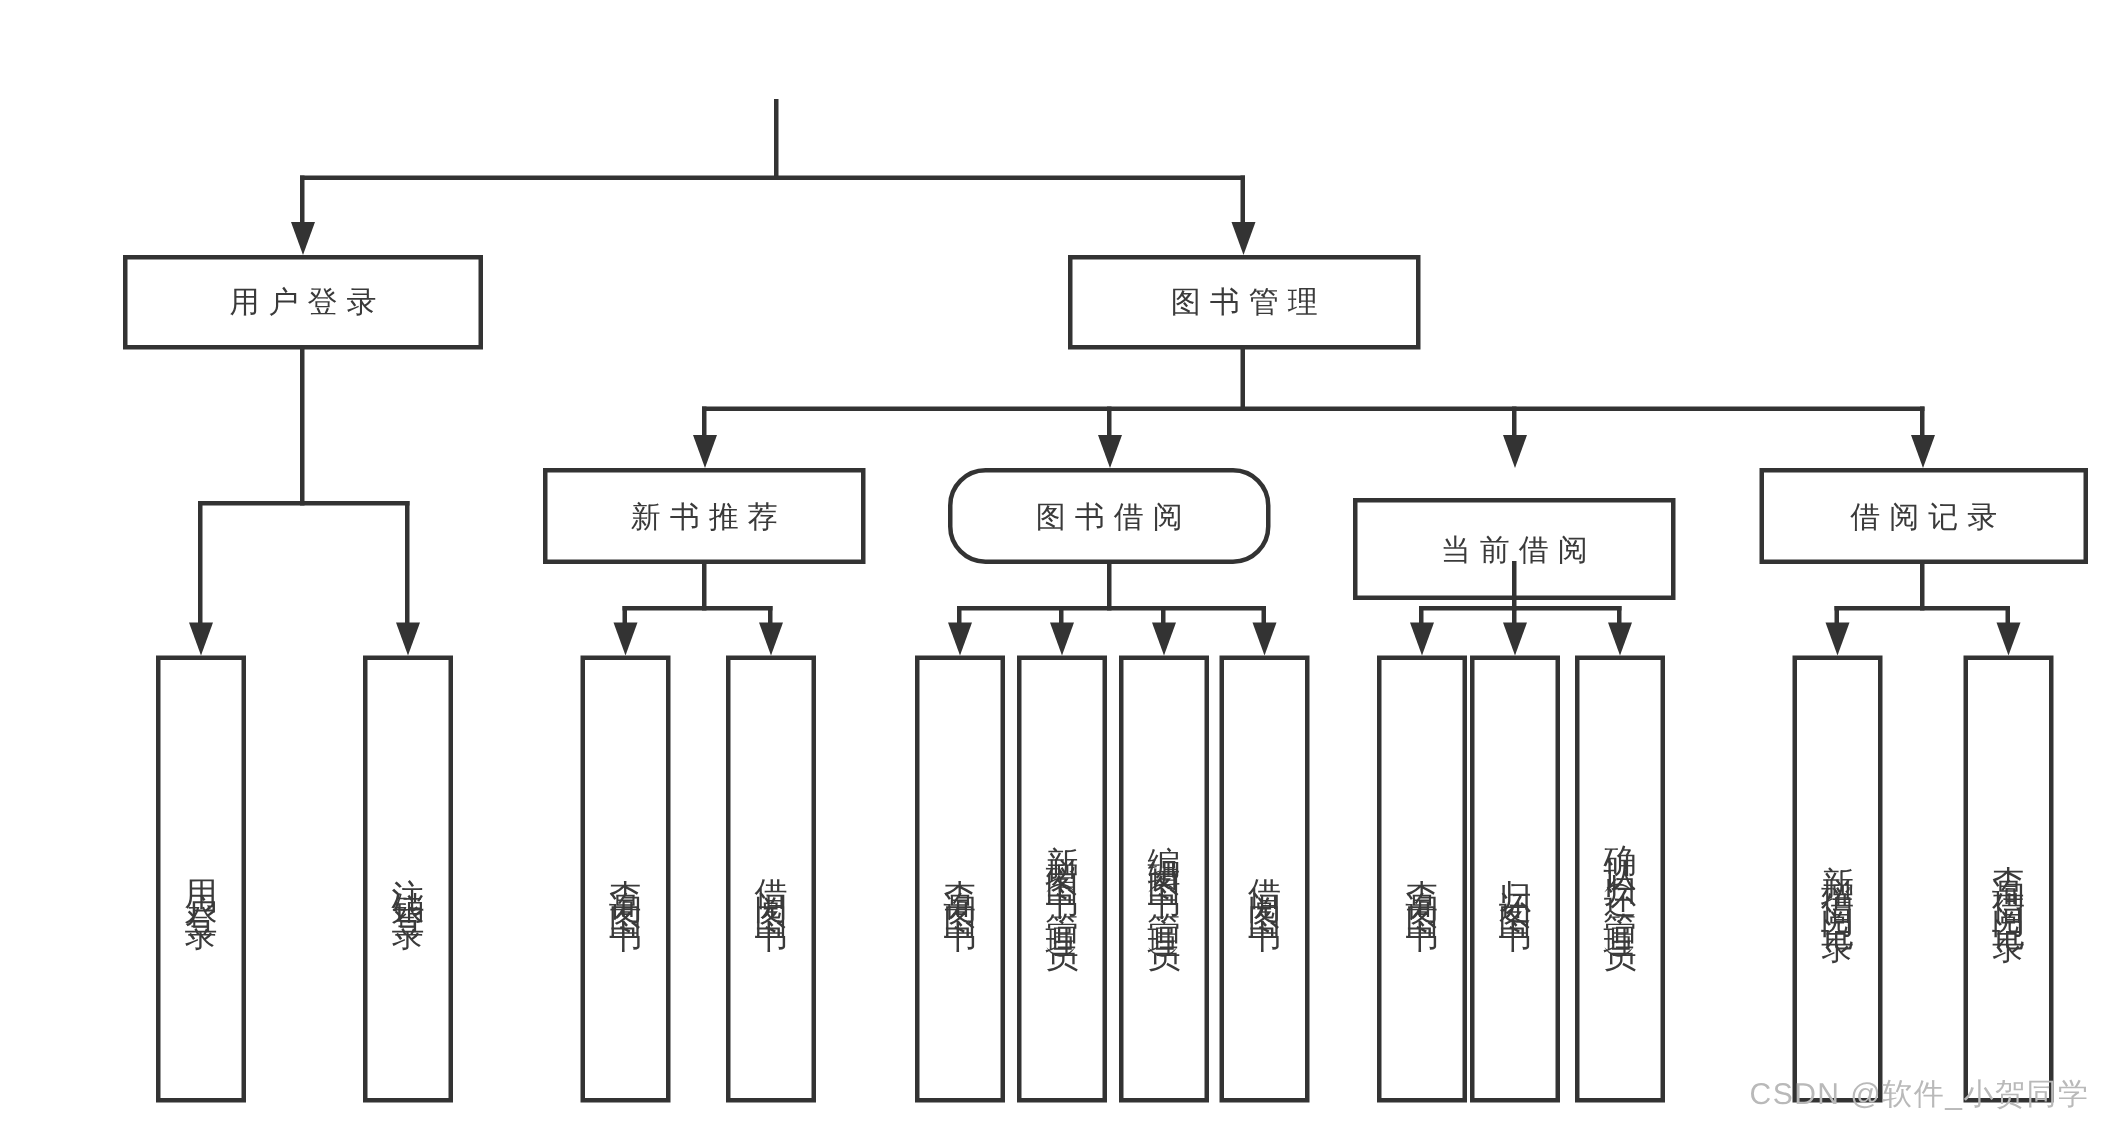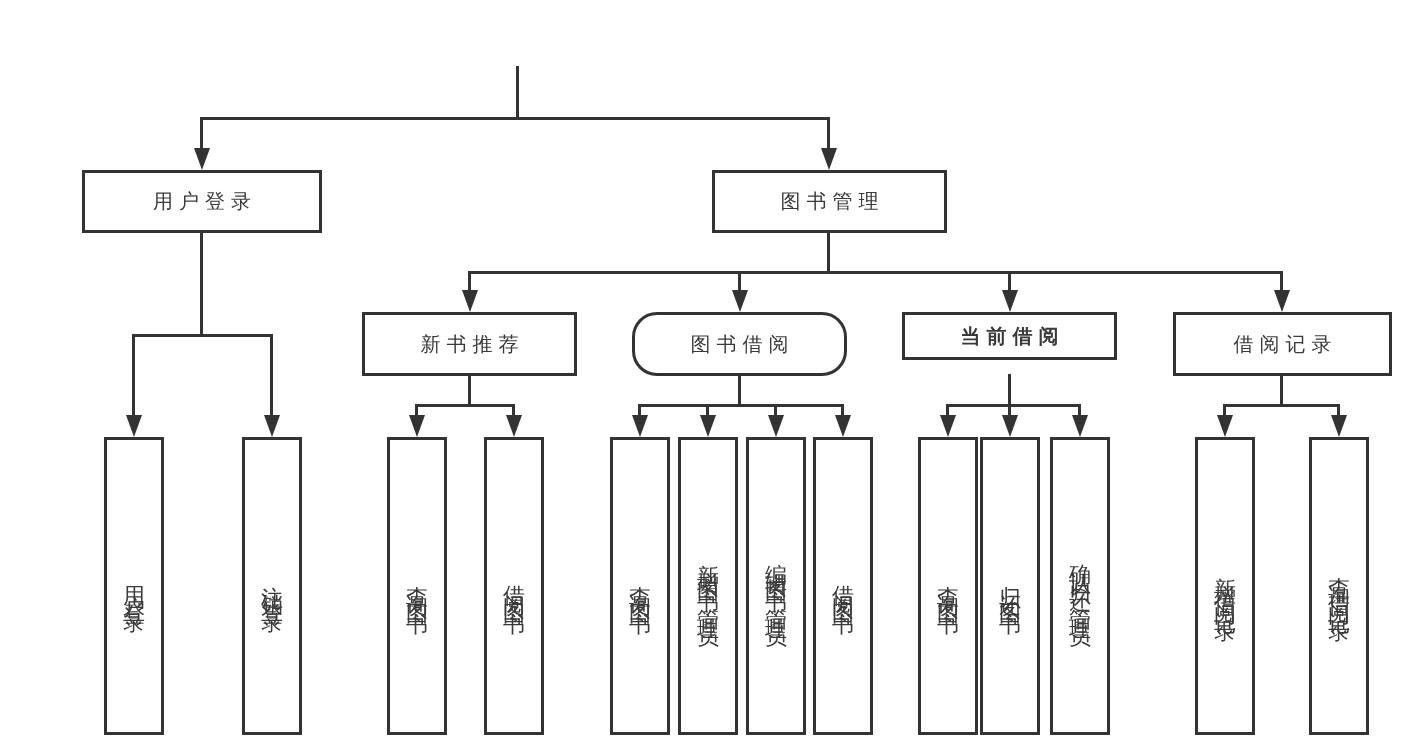--- a/index.html
+++ b/index.html
@@ -71,21 +71,21 @@
   <div class="node h-node" style="left:712px; top:170px; width:235px; height:63px;">
     <span>图书管理</span>
   </div>
 
   <div class="node h-node" style="left:362px; top:312px; width:215px; height:64px;">
     <span>新书推荐</span>
   </div>
   <div class="node h-node" style="left:632px; top:312px; width:215px; height:64px;border-radius:25px;">
     <span>图书借阅</span>
   </div>
-  <div class="node h-node" style="left:902px; top:312px; width:215px; height:48px;font-weight:bold;">
+  <div class="node h-node" style="left:902px; top:332px; width:215px; height:68px;">
     <span>当前借阅</span>
   </div>
   <div class="node h-node" style="left:1173px; top:312px; width:219px; height:64px;">
     <span>借阅记录</span>
   </div>
 
   <div class="node leaf" style="left:104px; top:437px; width:60px; height:298px;">
     <span>用户登录</span>
   </div>
   <div class="node leaf" style="left:242px; top:437px; width:60px; height:298px;">
@@ -122,20 +122,21 @@
     <span>确认归还（管理员）</span>
   </div>
 
   <div class="node leaf" style="left:1195px; top:437px; width:60px; height:298px;">
     <span>新增借阅记录</span>
   </div>
   <div class="node leaf" style="left:1309px; top:437px; width:60px; height:298px;">
     <span>查询借阅记录</span>
   </div>
 
+  <div id="watermark">CSDN @软件_小贺同学</div>
 
 <div class="vl" style="left: 516px; top: 66px; height: 54px;"></div>
     <div class="vl" style="left: 200px; top: 231px; height: 106px;"></div>
     <div class="vl" style="left: 827px; top: 231px; height: 42px;"></div>
     <div class="vl" style="left: 468px; top: 374px; height: 33px;"></div>
     <div class="vl" style="left: 738px; top: 374px; height: 33px;"></div>
     <div class="vl" style="left: 1008px; top: 374px; height: 33px;"></div>
     <div class="vl" style="left: 1280px; top: 374px; height: 33px;"></div>
     <div class="vl" style="left: 200px; top: 117px; height: 35px;"></div>
     <div class="vl" style="left: 827px; top: 117px; height: 35px;"></div>

